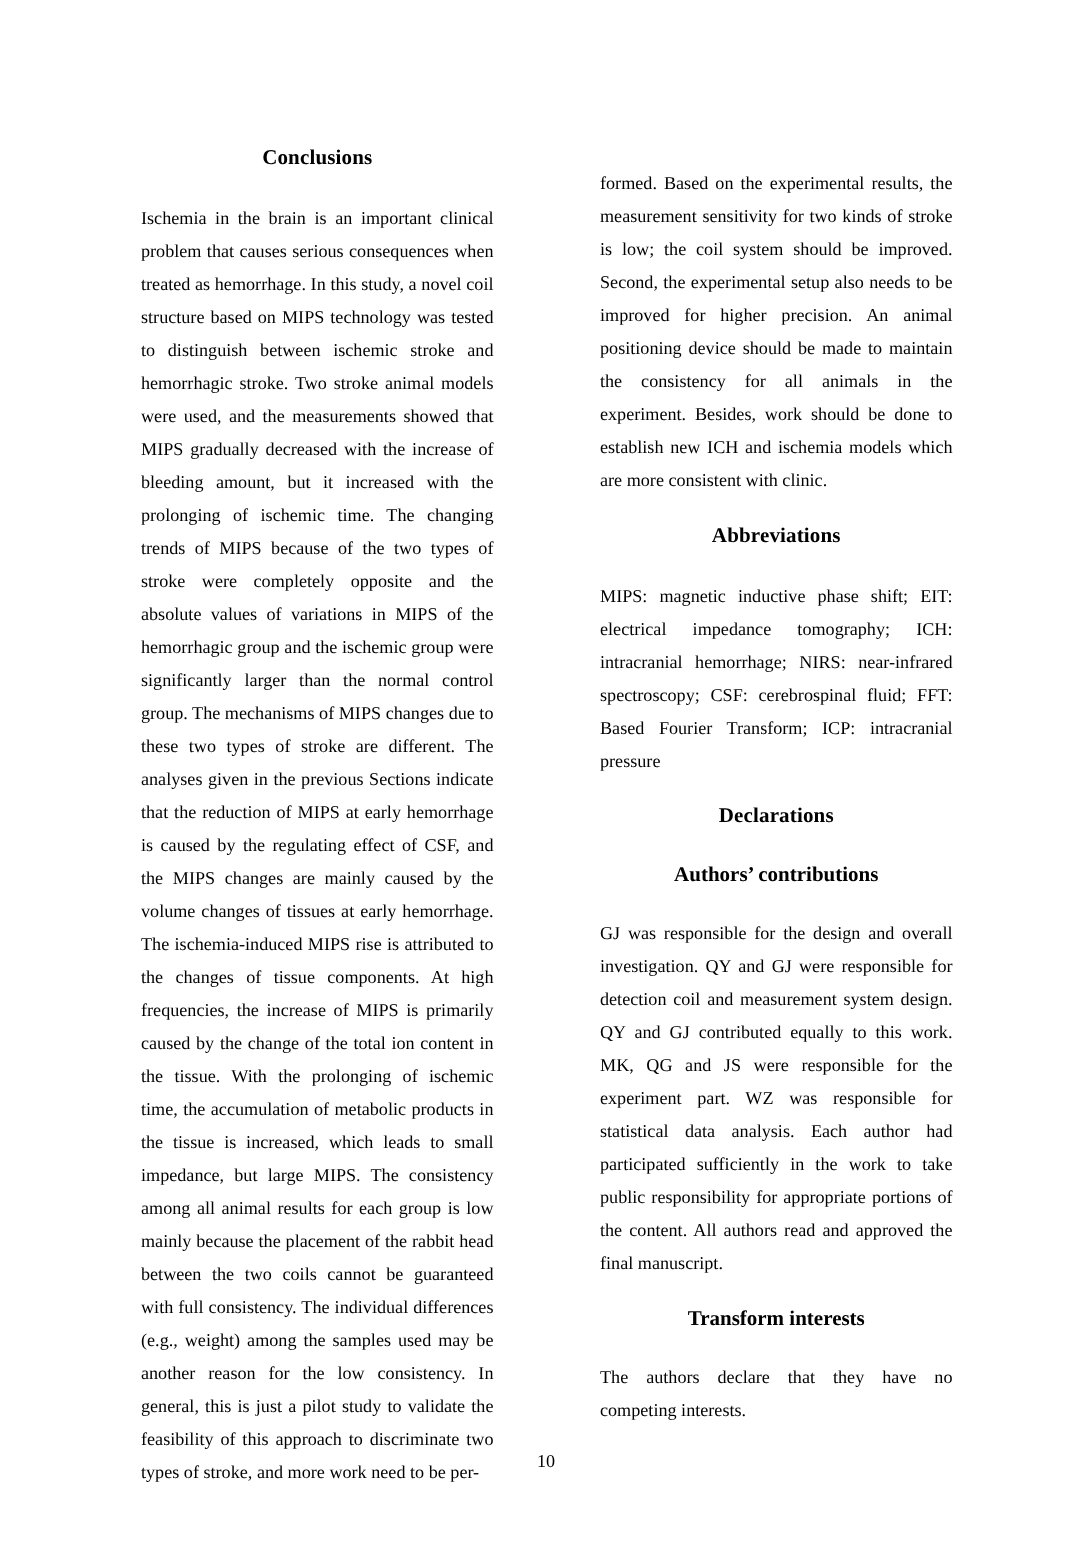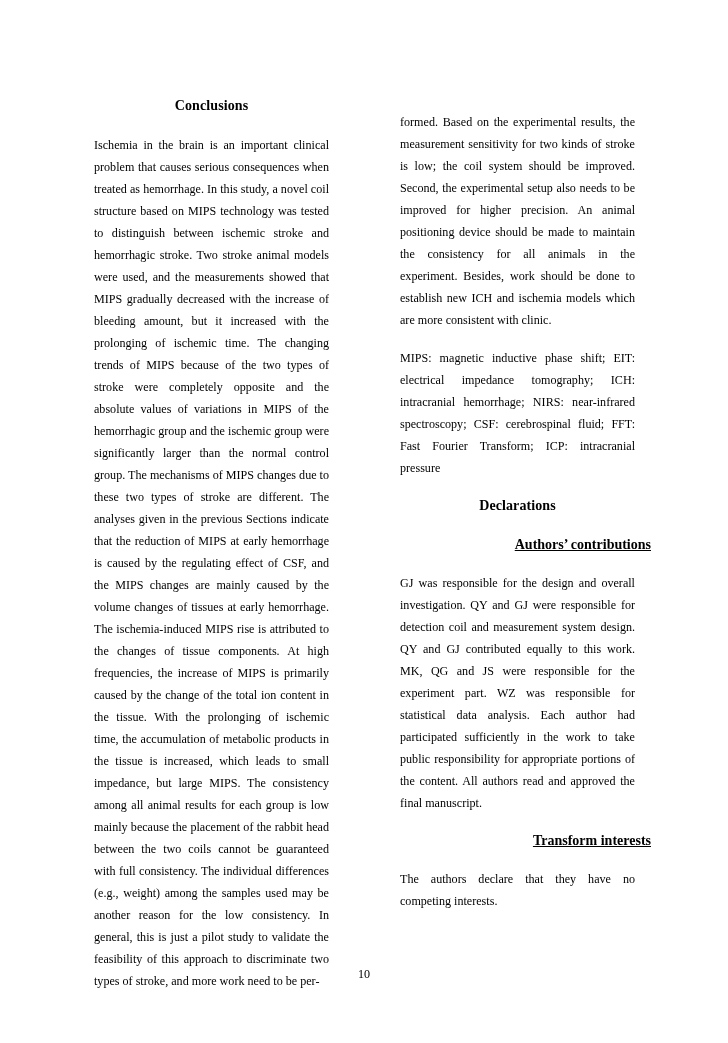--- a/index.html
+++ b/index.html
@@ -33,24 +33,23 @@
     font-size: 14px;
     font-weight: bold;
     text-align: center;
     margin: 0 0 17px 0;
     line-height: 22px;
     letter-spacing: 0.1px;
   }
   h3.sub-heading {
     font-size: 14px;
     font-weight: bold;
-    text-align: right;
+    text-align: center;
     margin: 0 0 15px 0;
     line-height: 22px;
-    text-decoration: underline;
   }
   p.body-text {
     font-size: 12.1px;
     line-height: 22px;
     text-align: justify;
     text-justify: inter-word;
     margin: 16px;
     hyphens: manual;
     -webkit-hyphens: manual;
   }
@@ -81,21 +80,22 @@
   <div class="columns">
 
     <div class="col">
       <h2 class="section-heading">Conclusions</h2>
       <p class="body-text">Ischemia in the brain is an important clinical problem that causes serious consequences when treated as hemorrhage. In this study, a novel coil structure based on MIPS technology was tested to distinguish between ischemic stroke and hemorrhagic stroke. Two stroke animal models were used, and the measurements showed that MIPS gradually decreased with the increase of bleeding amount, but it increased with the prolonging of ischemic time. The changing trends of MIPS because of the two types of stroke were completely opposite and the absolute values of variations in MIPS of the hemorrhagic group and the ischemic group were significantly larger than the normal control group. The mechanisms of MIPS changes due to these two types of stroke are different. The analyses given in the previous Sections indicate that the reduction of MIPS at early hemorrhage is caused by the regulating effect of CSF, and the MIPS changes are mainly caused by the volume changes of tissues at early hemorrhage. The ischemia-induced MIPS rise is attributed to the changes of tissue components. At high frequencies, the increase of MIPS is primarily caused by the change of the total ion content in the tissue. With the prolonging of ischemic time, the accumulation of metabolic products in the tissue is increased, which leads to small impedance, but large MIPS. The consistency among all animal results for each group is low mainly because the placement of the rabbit head between the two coils cannot be guaranteed with full consistency. The individual differences (e.g., weight) among the samples used may be another reason for the low consistency. In general, this is just a pilot study to validate the feasibility of this approach to discriminate two types of stroke, and more work need to be per-</p>
     </div>
 
     <div class="col">
       <p class="body-text">formed. Based on the experimental results, the measurement sensitivity for two kinds of stroke is low; the coil system should be improved. Second, the experimental setup also needs to be improved for higher precision. An animal positioning device should be made to maintain the consistency for all animals in the experiment. Besides, work should be done to establish new ICH and ischemia models which are more consistent with clinic.</p>
 
-      <p class="body-text">MIPS: magnetic inductive phase shift; EIT: electrical impedance tomography; ICH: intracranial hemorrhage; NIRS: near-infrared spectroscopy; CSF: cerebrospinal fluid; FFT: Fast Fourier Transform; ICP: intracranial pressure</p>
+      <h2 class="section-heading gap-before-heading">Abbreviations</h2>
+      <p class="body-text">MIPS: magnetic inductive phase shift; EIT: electrical impedance tomography; ICH: intracranial hemorrhage; NIRS: near-infrared spectroscopy; CSF: cerebrospinal fluid; FFT: Based Fourier Transform; ICP: intracranial pressure</p>
 
       <h2 class="section-heading gap-before-heading-sm">Declarations</h2>
 
       <h3 class="sub-heading">Authors’ contributions</h3>
       <p class="body-text">GJ was responsible for the design and overall investigation. QY and GJ were responsible for detection coil and measurement system design. QY and GJ contributed equally to this work. MK, QG and JS were responsible for the experiment part. WZ was responsible for statistical data analysis. Each author had participated sufficiently in the work to take public responsibility for appropriate portions of the content. All authors read and approved the final manuscript.</p>
 
       <h3 class="sub-heading gap-before-sub">Transform interests</h3>
       <p class="body-text">The authors declare that they have no competing interests.</p>
     </div>
 

